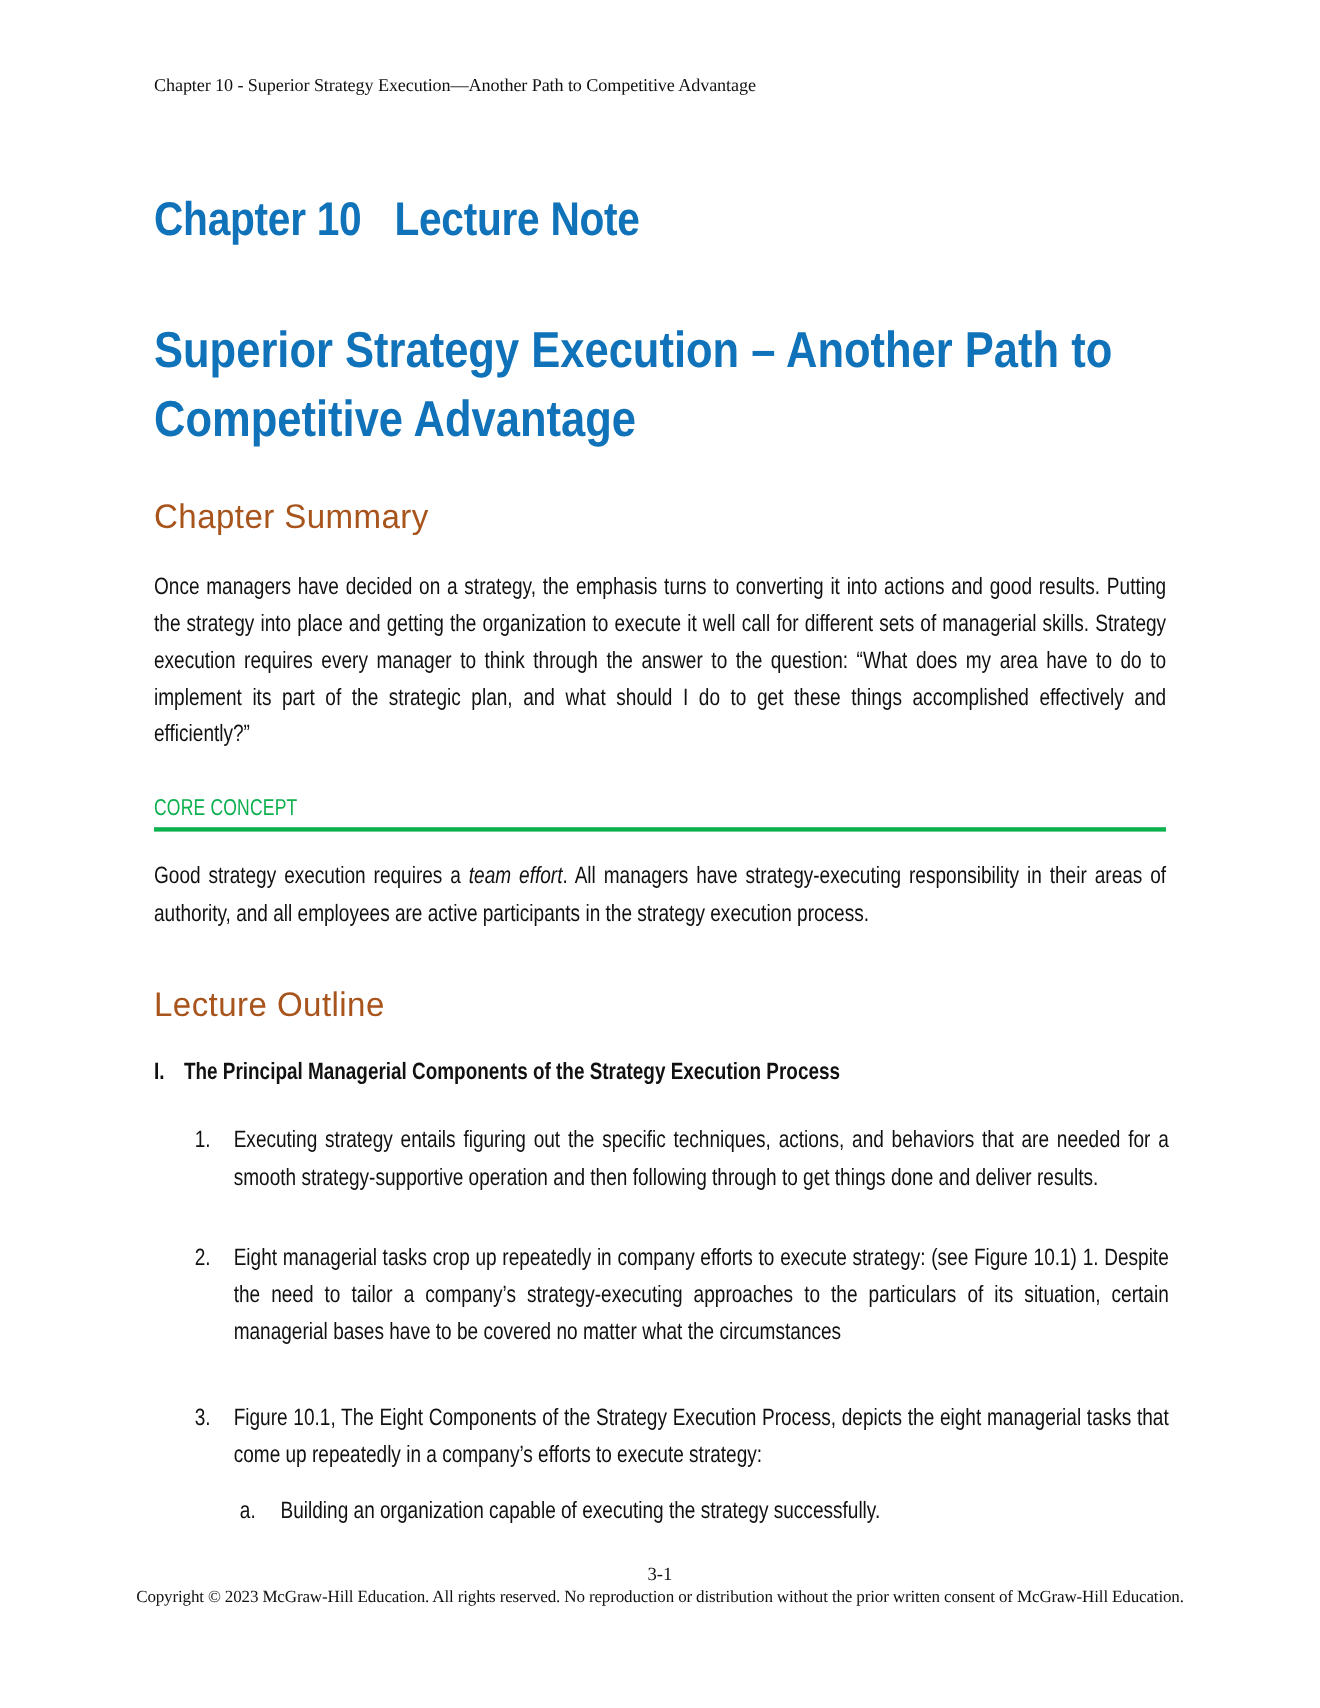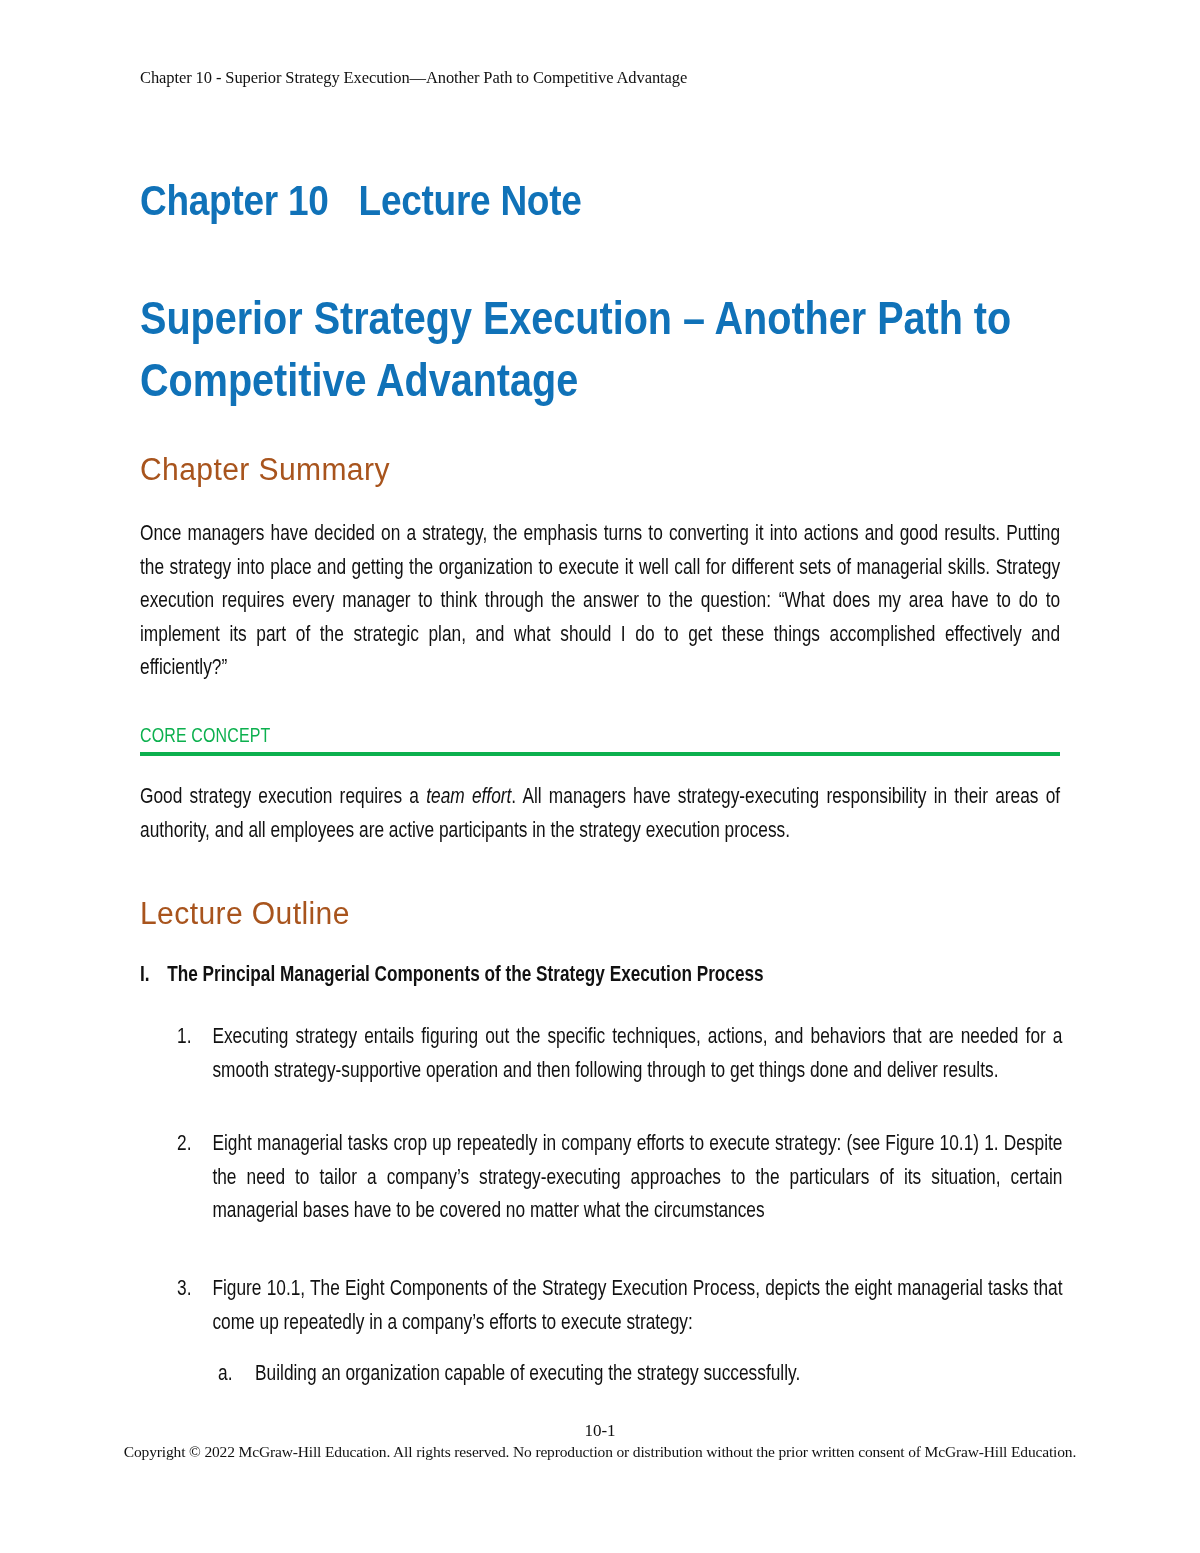--- a/index.html
+++ b/index.html
@@ -239,17 +239,17 @@
     <span class="li-marker">3.</span>
     <span class="li-body">Figure 10.1, The Eight Components of the Strategy Execution Process, depicts the eight managerial tasks that come up repeatedly in a company’s efforts to execute strategy:</span>
   </div>
 
   <div class="li-row lvl-alpha pos-item-a">
     <span class="li-marker">a.</span>
     <span class="li-body">Building an organization capable of executing the strategy successfully.</span>
   </div>
 
   <div class="footer">
-    <p class="page-number">10-1</p>
-    <p class="copyright">Copyright © 2022 McGraw-Hill Education. All rights reserved. No reproduction or distribution without the prior written consent of McGraw-Hill Education.</p>
+    <p class="page-number">3-1</p>
+    <p class="copyright">Copyright © 2023 McGraw-Hill Education. All rights reserved. No reproduction or distribution without the prior written consent of McGraw-Hill Education.</p>
   </div>
 
 </div>
 
 </body></html>

